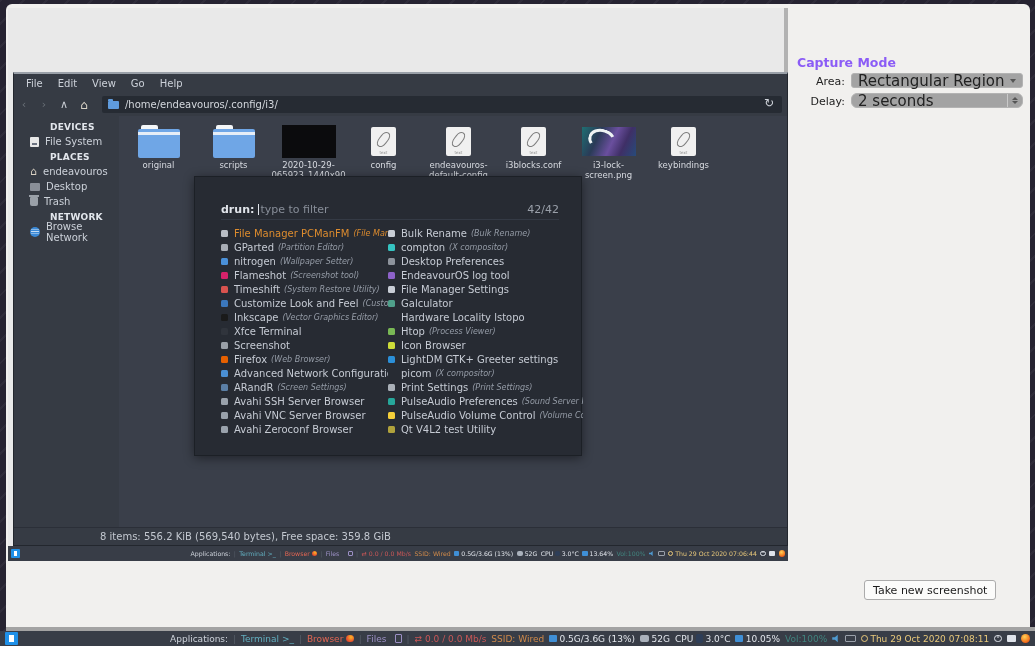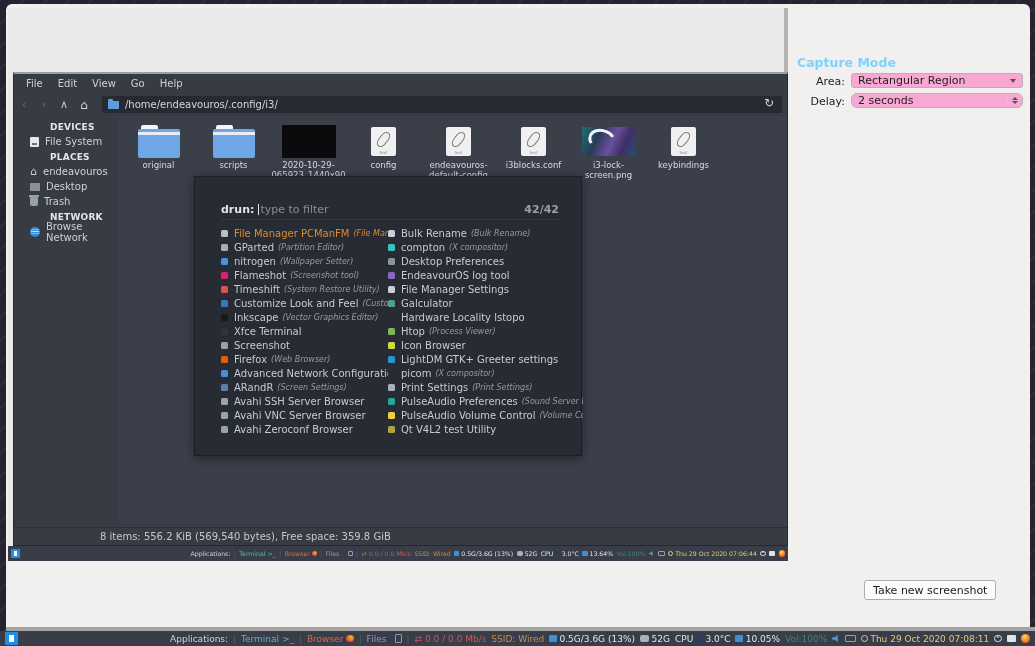--- a/index.html
+++ b/index.html
@@ -62,21 +62,21 @@
   .fico.image-art::after { content:''; position:absolute; left:6px; top:2px; width:22px; height:16px; border:3px solid #eef3f4; border-right-color:transparent; border-bottom-color:transparent; border-radius:50% 50% 0 50%; transform:rotate(18deg); }
 
   #fm-statusbar { position:absolute; left:0; bottom:0; width:100%; height:18px; background:#363b44; border-top:1px solid #2b2f38; display:flex; align-items:center; padding-left:86px; font-size:10px; color:#c3c8d0; }
 
   
   #rofi { left:207px; top:176px; width:388px; height:280px; background:#272b33; border:1px solid #1c2026; box-shadow:0 2px 10px rgba(0,0,0,.45); }
   #rofi-prompt-row { position:absolute; left:26px; right:22px; top:26px; height:17px; display:flex; align-items:center; font-size:11px; border-bottom:1px solid #343a45; padding-bottom:3px; }
   #rofi-prompt { color:#e0e4ea; font-weight:bold; }
   #rofi-caret { width:1px; height:11px; background:#dfe3ea; margin:0 1px 0 4px; }
   #rofi-placeholder { color:#878d98; }
-  #rofi-count { margin-left:auto; color:#9aa0aa;font-weight:bold; }
+  #rofi-count { margin-left:auto; color:#9aa0aa; }
   #rofi-list { position:absolute; left:26px; top:49px; right:10px; display:flex; }
   .rofi-col { display:flex; flex-direction:column; }
   .rofi-col.left { width:167px; }
   .rofi-col.right { width:195px; }
   .rofi-row { height:14px; display:flex; align-items:center; white-space:nowrap; overflow:hidden; }
   .ric { flex:none; width:7px; height:7px; border-radius:1.5px; margin-right:6px; }
   .rname { font-size:10px; color:#c6cbd4; }
   .rdesc { font-size:8px; font-style:italic; color:#959ca7; margin-left:4px; }
 
   
@@ -98,24 +98,24 @@
   .thermo { width:.75em; height:.9em; background:#2e3e58; border-radius:2px; }
   .spk { width:.9em; height:.9em; background:#4f9ad0; clip-path:polygon(0 35%,33% 35%,68% 4%,68% 96%,33% 65%,0 65%); }
   .kb { width:1.15em; height:.7em; border:1px solid #9aa0aa; border-radius:1px; }
   .clk { width:.8em; height:.8em; border:1px solid #e8c87a; border-radius:50%; }
   .power { width:.85em; height:.85em; border:1px solid #dfe3ea; border-radius:50%; position:relative; }
   .power::after { content:''; position:absolute; left:50%; top:-1px; transform:translateX(-50%); width:1px; height:.4em; background:#dfe3ea; }
   .wnd { width:1em; height:.8em; background:#dfe3ea; border-radius:1px; }
   .flame { width:1.05em; height:1.05em; border-radius:50%; background:radial-gradient(circle at 40% 32%, #ffd257, #f47b20 58%, #d8341f); }
 
   
-  #capture-title { left:797px; top:55px; font-size:12.5px; font-weight:bold; color:#7dd3fc; }
+  #capture-title { left:797px; top:55px; font-size:12.5px; font-weight:bold; color:#8b5cf6; }
   .cp-label { position:absolute; width:60px; text-align:right; font-size:11px; color:#222; }
   #area-label { left:785px; top:75px; } #delay-label { left:785px; top:95px; }
-  .gtk-control { position:absolute; left:851px; width:172px; height:15px; background:#f9a8d4; border:1px solid #b3b3b3; border-radius:3px; display:flex; align-items:center; font-size:11px; color:#222; padding-left:6px; }
+  .gtk-control { position:absolute; left:851px; width:172px; height:15px; background:#a3a3a3; border:1px solid #b3b3b3; border-radius:3px; display:flex; align-items:center; font-size:15px; color:#222; padding-left:6px; }
   #area-select { top:73px; } #delay-spin { top:93px;border-radius:6px; }
   .dd-arrow { margin-left:auto; margin-right:6px; width:0; height:0; border-left:3.5px solid transparent; border-right:3.5px solid transparent; border-top:4px solid #555; }
   .spin-col { margin-left:auto; width:15px; align-self:stretch; border-left:1px solid #c9c9c9; display:flex; flex-direction:column; align-items:center; justify-content:center; gap:1px; }
   .spin-up { width:0; height:0; border-left:3px solid transparent; border-right:3px solid transparent; border-bottom:3.5px solid #555; }
   .spin-down { width:0; height:0; border-left:3px solid transparent; border-right:3px solid transparent; border-top:3.5px solid #555; }
   #take-screenshot-btn { left:864px; top:580px; height:20px; padding:0 8px; background:#fbfbfa; border:1px solid #ababab; border-radius:3px; font-size:11px; color:#1c1c1c; display:flex; align-items:center; font-family:"DejaVu Sans", sans-serif; }
 </style>
 </head>
 <body>
 

